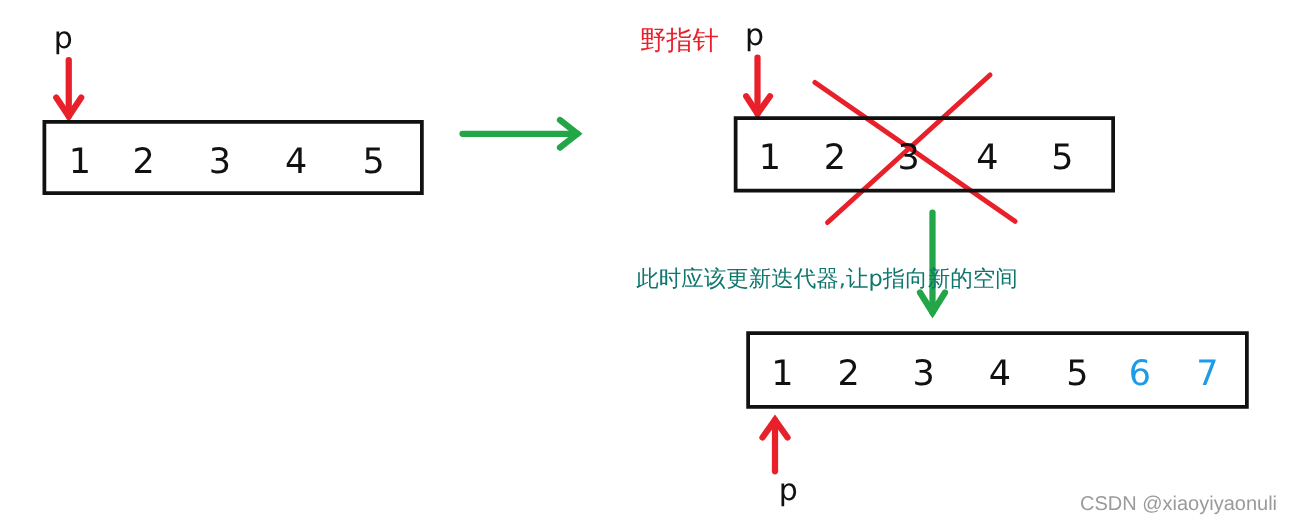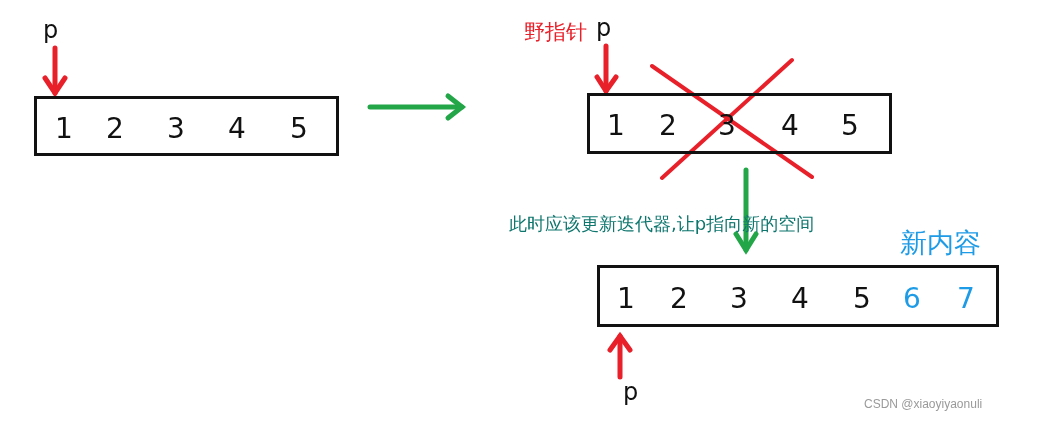--- a/index.html
+++ b/index.html
@@ -4,21 +4,21 @@
 <style>
   html,body{margin:0;padding:0;background:#ffffff;}
   #canvas{position:relative;width:1052px;height:422px;overflow:hidden;background:#fff;font-family:"DejaVu Sans","Liberation Sans",sans-serif;}
   .abs{position:absolute;}
   .box{position:absolute;border:3px solid #111;box-sizing:border-box;background:transparent;}
   .cell{position:absolute;font-size:28px;line-height:28px;color:#111;}
   .label-p{font-size:24px;line-height:24px;color:#111;}
   .red-text{color:#e8202a;font-size:21px;line-height:24px;white-space:nowrap;}
   .black-text{color:#0f766e;font-size:18px;line-height:22px;white-space:nowrap;}
   .blue-text{color:#1d9be6;font-size:27px;line-height:30px;white-space:nowrap;}
-  .watermark{color:#9a9a9a;font-size:12px;line-height:18px;white-space:nowrap;font-family:"Liberation Sans",sans-serif;}
+  .watermark{color:#9a9a9a;font-size:16px;line-height:18px;white-space:nowrap;font-family:"Liberation Sans",sans-serif;}
   svg.overlay{position:absolute;left:0;top:0;}
 </style>
 </head>
 <body>
 
 <div id="canvas">
 
   <svg class="overlay" width="1052" height="422">
 
     <g stroke="#e8202a" stroke-width="5" stroke-linecap="round" fill="none">
@@ -54,32 +54,31 @@
 
   <div class="abs label-p" style="left:43px;top:18px;">p</div>
   <div class="box" style="left:34px;top:96px;width:305px;height:60px;">
     <span class="cell" style="left:18px;top:16px;">1</span>
     <span class="cell" style="left:69px;top:16px;">2</span>
     <span class="cell" style="left:130px;top:16px;">3</span>
     <span class="cell" style="left:191px;top:16px;">4</span>
     <span class="cell" style="left:253px;top:16px;">5</span>
   </div>
 
-  <div class="abs red-text" style="left:512px;top:20px;margin-left:12px;">野指针</div>
+  <div class="abs red-text" style="left:512px;top:20px;">野指针</div>
   <div class="abs label-p" style="left:596px;top:16px;">p</div>
   <div class="box" style="left:587px;top:93px;width:305px;height:61px;">
     <span class="cell" style="left:17px;top:16px;">1</span>
     <span class="cell" style="left:69px;top:16px;">2</span>
     <span class="cell" style="left:128px;top:16px;">3</span>
     <span class="cell" style="left:191px;top:16px;">4</span>
     <span class="cell" style="left:251px;top:16px;">5</span>
   </div>
 
   <div class="abs black-text" style="left:509px;top:213px;">此时应该更新迭代器,让p指向新的空间</div>
-  <div class="abs blue-text" style="left:900px;top:228px;">新内容</div>
 
   <div class="box" style="left:597px;top:265px;width:402px;height:62px;">
     <span class="cell" style="left:17px;top:17px;">1</span>
     <span class="cell" style="left:70px;top:17px;">2</span>
     <span class="cell" style="left:130px;top:17px;">3</span>
     <span class="cell" style="left:191px;top:17px;">4</span>
     <span class="cell" style="left:253px;top:17px;">5</span>
     <span class="cell" style="left:303px;top:17px;color:#1d9be6;">6</span>
     <span class="cell" style="left:357px;top:17px;color:#1d9be6;">7</span>
   </div>

